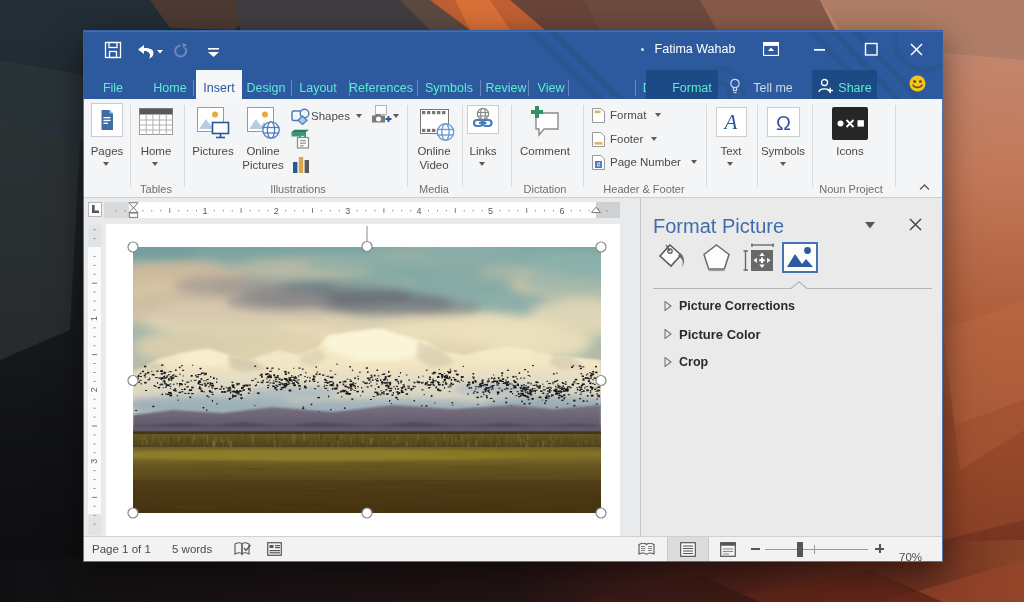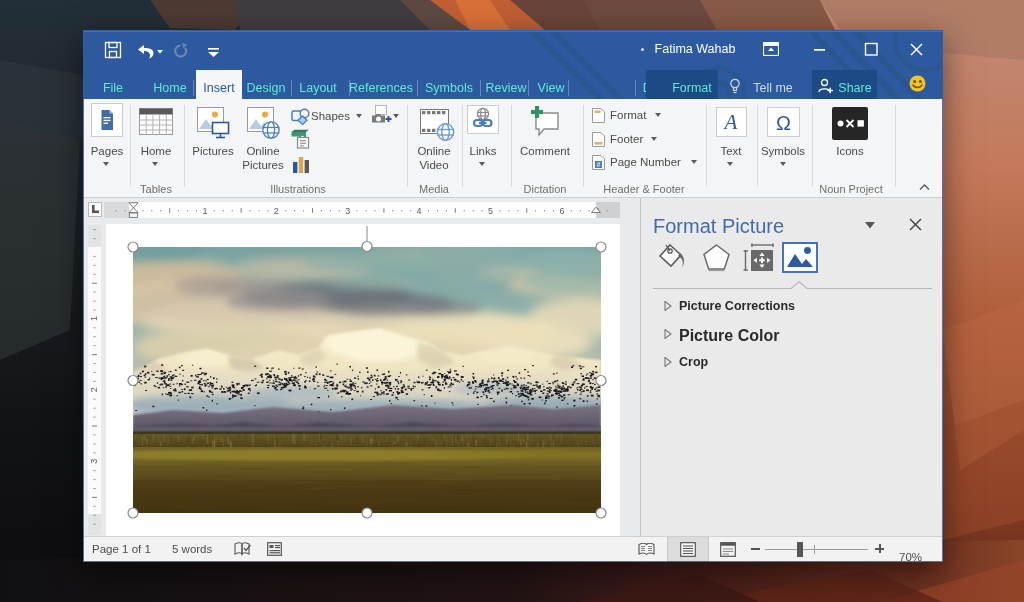--- a/index.html
+++ b/index.html
@@ -2163,21 +2163,21 @@
       <path d="M 12,7.5 L 150,7.5 L 158,0.8 L 166,7.5 L 291,7.5" fill="none" stroke="#b5b6b7" stroke-width="1.1"></path>
     </svg>
 
     <svg class="abs" style="left:23px;top:103px;width:8px;height:10px" viewBox="0 0 8 10">
         <path d="M 1,0.5 L 7,5 L 1,9.5 Z" fill="none" stroke="#777" stroke-width="1.1"></path>
       </svg>
     <div class="abs" style="left:38px;top:101px;font-size:12.5px;font-weight:bold;color:#2a2a2a;">Picture Corrections</div>
     <svg class="abs" style="left:23px;top:131px;width:8px;height:10px" viewBox="0 0 8 10">
         <path d="M 1,0.5 L 7,5 L 1,9.5 Z" fill="none" stroke="#777" stroke-width="1.1"></path>
       </svg>
-    <div class="abs" style="left:38px;top:129px;font-size:16px;font-weight:bold;color:#2a2a2a;">Picture Color</div>
+    <div class="abs" style="left:38px;top:129px;font-size:13px;font-weight:bold;color:#2a2a2a;">Picture Color</div>
     <svg class="abs" style="left:23px;top:159px;width:8px;height:10px" viewBox="0 0 8 10">
         <path d="M 1,0.5 L 7,5 L 1,9.5 Z" fill="none" stroke="#777" stroke-width="1.1"></path>
       </svg>
     <div class="abs" style="left:38px;top:157px;font-size:12.5px;font-weight:bold;color:#2a2a2a;">Crop</div>
   </div>
 
   <div class="abs" style="left:0;top:0;width:860px;height:532px;border:1px solid rgba(52,94,160,0.85);border-bottom:1px solid rgba(15,25,45,0.6);pointer-events:none;z-index:50;"></div>
 
   <div id="status">
     <div class="st" style="left:9px;top:6px;">Page 1 of 1</div>

